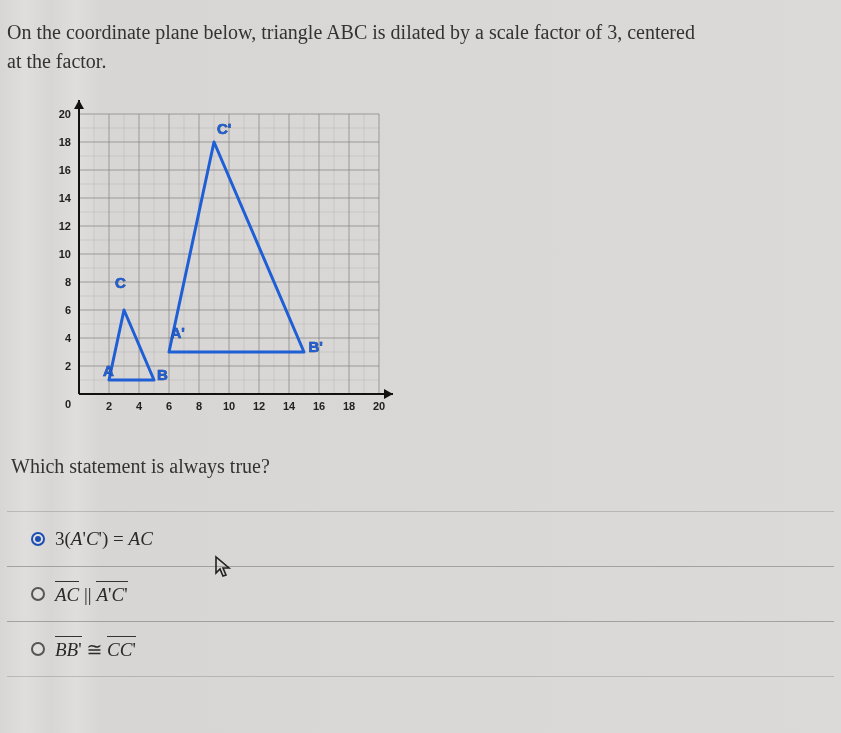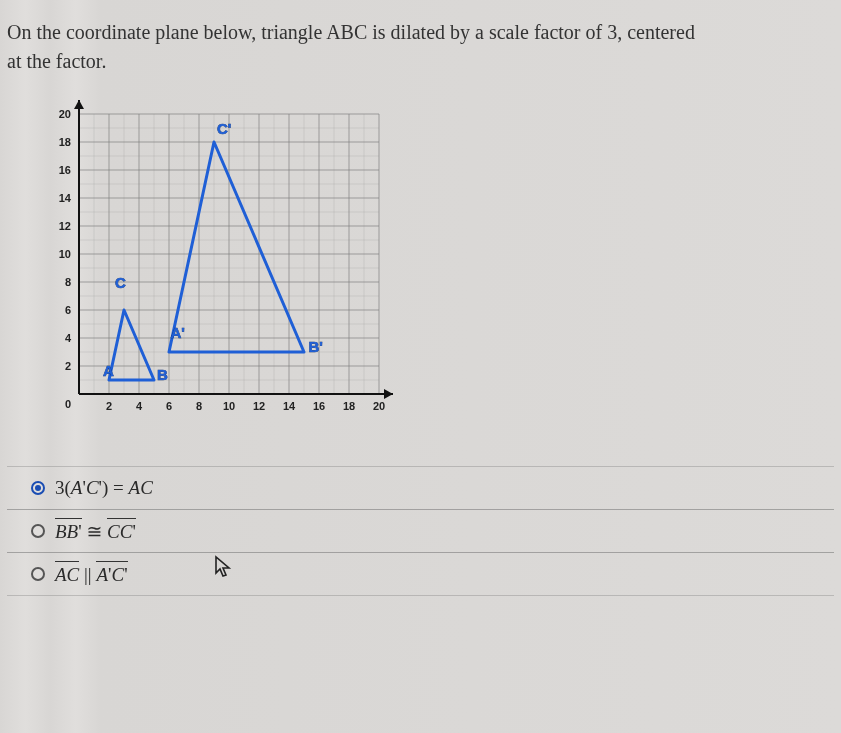--- a/index.html
+++ b/index.html
@@ -31,21 +31,21 @@
     margin-top: 22px;
     margin-left: 4px;
     color: #333;
   }
   .choices {
     margin-top: 34px;
   }
   .choice-row {
     display: flex;
     align-items: center;
-    height: 44px;
+    height: 56px;
     border-top: 1px solid rgba(120,120,120,0.35);
     border-bottom: 1px solid rgba(120,120,120,0.35);
     padding-left: 24px;
     font-size: 19px;
     font-family: 'Times New Roman', serif;
     margin-top: -1px;
   }
   .radio {
     width: 14px;
     height: 14px;
@@ -185,32 +185,33 @@
         <text x="68" y="281.8" font-size="15" font-family="Arial" font-weight="bold" fill="#1f5fd6" stroke="#0a2e73" stroke-width="0.6" paint-order="stroke">A</text>
         <text x="122" y="286" font-size="15" font-family="Arial" font-weight="bold" fill="#1f5fd6" stroke="#0a2e73" stroke-width="0.6" paint-order="stroke">B</text>
         <text x="80" y="193.6" font-size="15" font-family="Arial" font-weight="bold" fill="#1f5fd6" stroke="#0a2e73" stroke-width="0.6" paint-order="stroke">C</text>
         <path d="M 134 258 L 269 258 L 179 48 Z" fill="none" stroke="#1f5fd6" stroke-width="3" stroke-linejoin="round"></path>
         <text x="135.5" y="244" font-size="15" font-family="Arial" font-weight="bold" fill="#1f5fd6" stroke="#0a2e73" stroke-width="0.6" paint-order="stroke">A'</text>
         <text x="273.5" y="258" font-size="15" font-family="Arial" font-weight="bold" fill="#1f5fd6" stroke="#0a2e73" stroke-width="0.6" paint-order="stroke">B'</text>
         <text x="182" y="39.599999999999966" font-size="15" font-family="Arial" font-weight="bold" fill="#1f5fd6" stroke="#0a2e73" stroke-width="0.6" paint-order="stroke">C'</text>
       </svg>
   </div>
 
+  <div class="question2">Which statement is always true?</div>
 
   <div class="choices">
     <div class="choice-row">
       <span class="radio selected"></span>
       <span>3(<i>A</i>'<i>C</i>') = <i>AC</i></span>
     </div>
     <div class="choice-row">
       <span class="radio"></span>
-      <span><span class="seg"><i>BB</i>'</span> ≅ <span class="seg"><i>CC</i>'</span></span>
+      <span><span class="seg"><i>AC</i></span> || <span class="seg"><i>A</i>'<i>C</i>'</span></span>
     </div>
     <div class="choice-row">
       <span class="radio"></span>
-      <span><span class="seg"><i>AC</i></span> || <span class="seg"><i>A</i>'<i>C</i>'</span></span>
+      <span><span class="seg"><i>BB</i>'</span> ≅ <span class="seg"><i>CC</i>'</span></span>
     </div>
   </div>
 </div>
 
 <svg class="cursor" width="20" height="24" viewBox="0 0 20 24">
   <path d="M2 2 L2 18 L6 14 L9 21 L12 20 L9 13 L15 13 Z" fill="none" stroke="#222" stroke-width="1.6"></path>
 </svg>
 
 </body></html>

